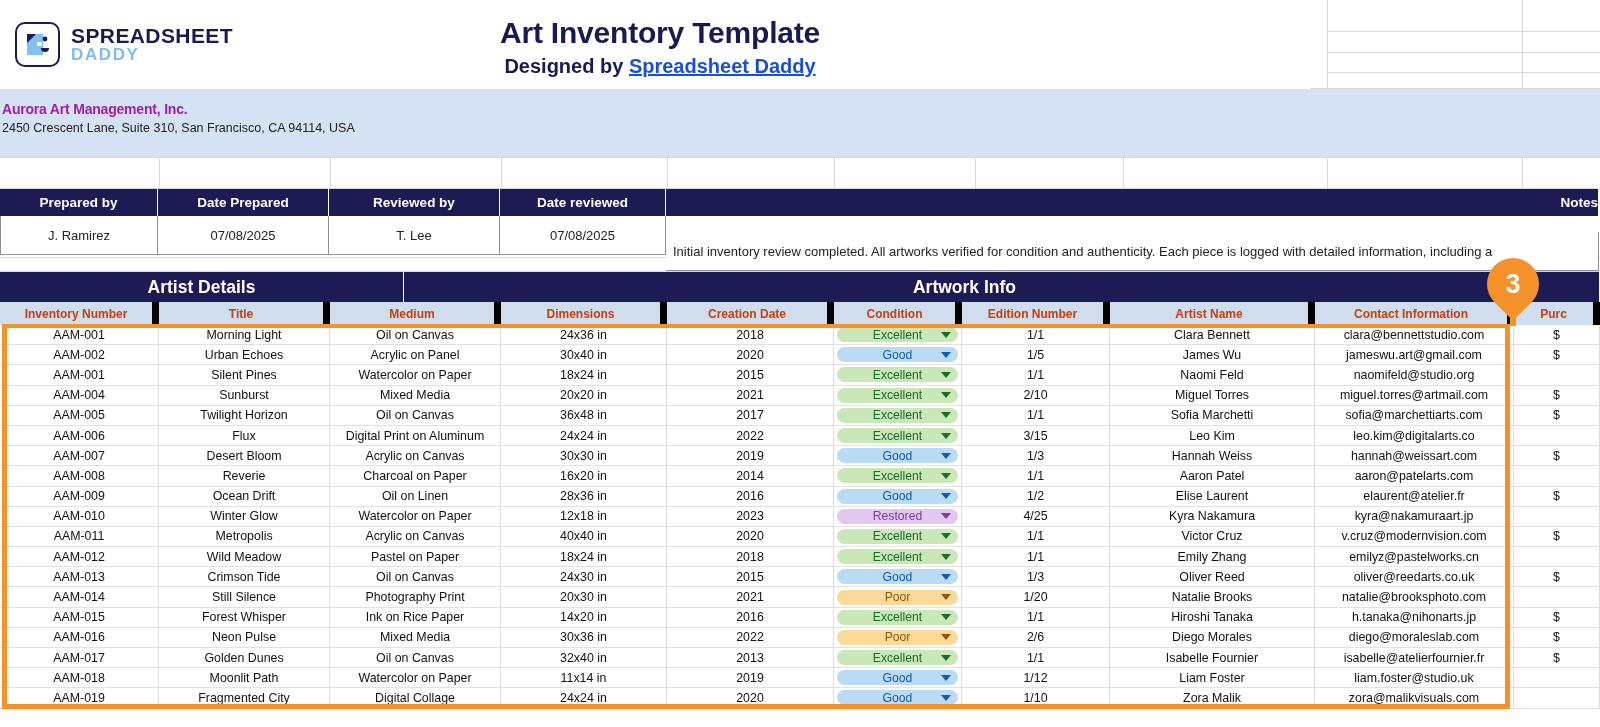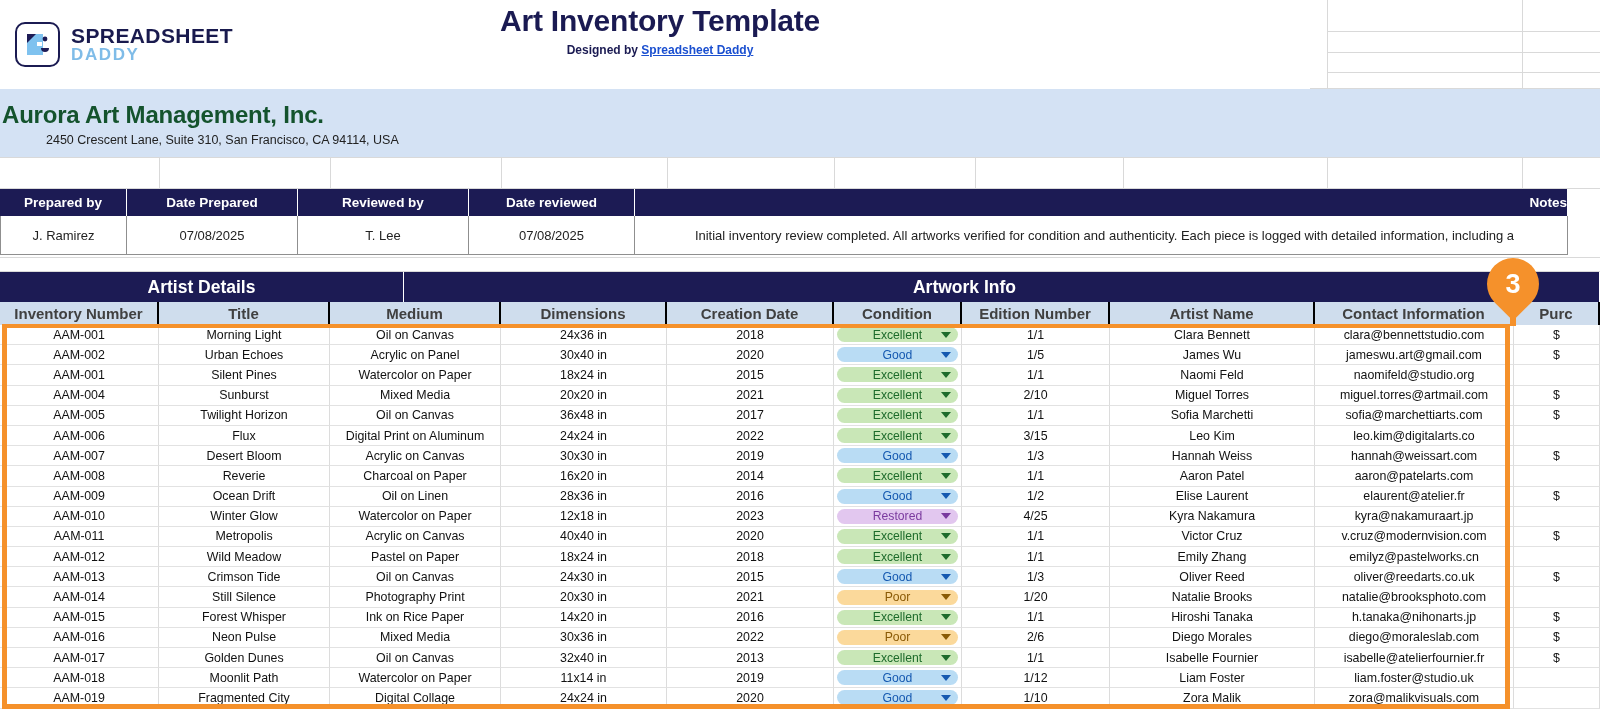--- a/index.html
+++ b/index.html
@@ -24,67 +24,67 @@
   .logo-wrap { display:flex; align-items:center; gap:11px; margin-left:15px; }
   .logo-mark {
     width:45px; height:45px; border:2px solid #1b1b52; border-radius:10px;
     position:relative; background:#fff; flex:none;
   }
   .logo-mark svg { position:absolute; top:0; left:0; }
   .logo-text { line-height:1.02; }
   .logo-text .l1 { font-size:21px; font-weight:bold; color:#191a4e; letter-spacing:.4px; }
   .logo-text .l2 { font-size:17px; font-weight:bold; color:#7fbce8; letter-spacing:1.6px; }
 
-  .title-block { position:absolute; left:340px; top:4px; width:640px; text-align:center; }
+  .title-block { position:absolute; left:340px; top:16px; width:640px; text-align:center; }
   .title-block .t1 { font-size:30px; font-weight:bold; color:#1a1a52; letter-spacing:-.2px; }
-  .title-block .t2 { font-size:12px; font-weight:bold; color:#1a1a52; margin-top:5px; }
+  .title-block .t2 { font-size:20px; font-weight:bold; color:#1a1a52; margin-top:5px; }
   .title-block .t2 a { color:#1a4fd0; text-decoration:underline; font-weight:bold; }
 
   
   .company {
     position:absolute; left:0; top:89px; width:1600px; height:68px;
     background:#d4e2f4; padding:12px 0 0 2px;
   }
-  .company .c1 { font-size:24px; font-weight:bold; color:#14532d; letter-spacing:-.2px; }
-  .company .c2 { font-size:12.5px; color:#222; margin-top:4px;margin-left:44px; }
+  .company .c1 { font-size:14px; font-weight:bold; color:#a21caf; letter-spacing:-.2px; }
+  .company .c2 { font-size:12.5px; color:#222; margin-top:4px; }
 
   
   .prep { position:absolute; left:0; top:189px; width:1600px; }
   .prep-row { display:flex; }
   .prep-head .cell {
     background:#1c1b54; color:#fff; font-weight:bold; font-size:13.5px;
     height:27px; line-height:27px; text-align:center;
     border-right:1px solid #ffffff;
   }
   .prep-head .cell.notes-h { text-align:right; padding-left:7px; }
   .prep-body .cell {
     background:#fff; color:#222; font-size:13px;
     height:39px; line-height:39px; text-align:center;
     border:1px solid #8f8f8f; border-top:none; border-left:none;
   }
   .prep-body .cell:first-child { border-left:1px solid #8f8f8f; }
   .prep-body .cell.notes-b {
-    text-align:center; padding-left:7px; white-space:nowrap; overflow:hidden;
-  }
-  .w-prep1 { width:127px; } .w-prep2 { width:171px; } .w-prep3 { width:171px; }
+    text-align:left; padding-left:7px; white-space:nowrap; overflow:hidden;margin-top:16px;
+  }
+  .w-prep1 { width:158px; } .w-prep2 { width:171px; } .w-prep3 { width:171px; }
   .w-prep4 { width:166px; } .w-prepN { width:933px; }
 
   
   .main { position:absolute; left:0; top:272px; width:1600px; }
   .grp-row { display:flex; height:30px; }
   .grp {
     background:#1c1b54; color:#fff; font-weight:bold; font-size:17.5px;
     display:flex; align-items:center; justify-content:center;
     border-right:1px solid #ffffff; height:30px;
   }
   .hdr-row { display:flex; height:23px; }
   .hcell {
-    background:#cfdded; color:#404040; font-weight:bold; font-size:15px;
+    background:#cfdded; color:#c2410c; font-weight:bold; font-size:12px;
     display:flex; align-items:center; justify-content:center;
-    border-right:2px solid #000000; height:23px; white-space:nowrap; overflow:hidden;
+    border-right:7px solid #000000; height:23px; white-space:nowrap; overflow:hidden;
   }
   .drow { display:flex; height:20.2px; }
   .dcell {
     background:#fff; font-size:12.4px; color:#111;
     display:flex; align-items:center; justify-content:center;
     border-bottom:1px solid #e2e2e2; border-right:1px solid #dcdcdc;
     height:20.2px; white-space:nowrap; overflow:hidden;
   }
   .dcell.cond { padding:0 3px; }
 

